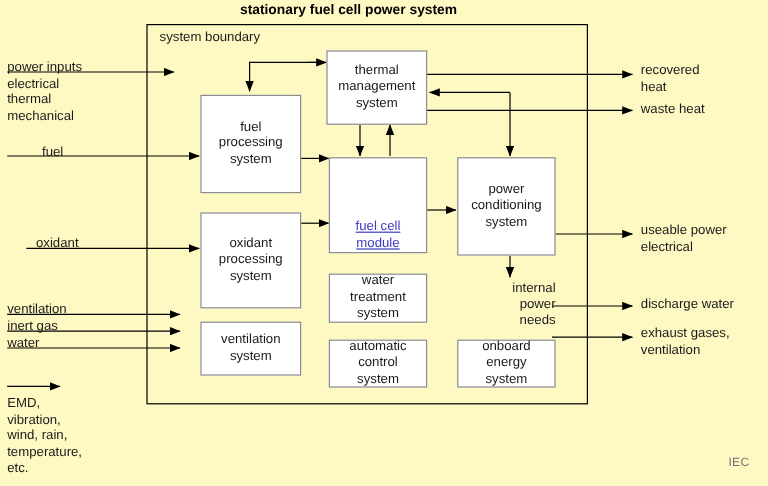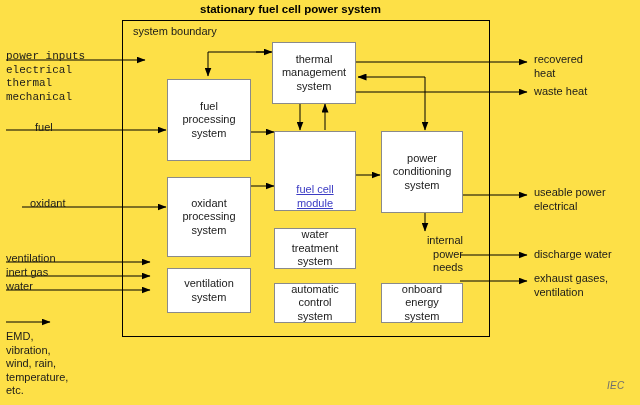--- a/index.html
+++ b/index.html
@@ -4,21 +4,21 @@
 <style>
   html, body {
     margin: 0;
     padding: 0;
     background: #ffffff;
   }
   #canvas {
     position: relative;
     width: 640px;
     height: 405px;
-    background: #fde047;
+    background: #fef9c3;
     font-family: "Liberation Sans", sans-serif;
     overflow: hidden;
   }
   .txt {
     position: absolute;
     font-size: 11px;
     color: #1a1a1a;
     line-height: 13.5px;
     white-space: pre;
   }
@@ -63,21 +63,20 @@
   svg.wires {
     position: absolute;
     left: 0;
     top: 0;
     width: 640px;
     height: 405px;
     pointer-events: none;
   }
   .iec {
     position: absolute;
-    font-style: italic;
     font-size: 10px;
     color: #6f6f6f;
     letter-spacing: 0.3px;
   }
 </style>
 </head>
 <body>
 
 <div id="canvas">
 
@@ -135,21 +134,21 @@
 
       <line x1="462" y1="195" x2="527" y2="195" marker-end="url(#ah)"></line>
 
       <line x1="425" y1="213" x2="425" y2="231" marker-end="url(#ah)"></line>
 
       <line x1="460" y1="255" x2="527" y2="255" marker-end="url(#ah)"></line>
       <line x1="460" y1="281" x2="527" y2="281" marker-end="url(#ah)"></line>
     </g>
   </svg>
 
-  <div class="txt" style="left:6px; top:50px;font-family:Liberation Mono, monospace;">power inputs
+  <div class="txt" style="left:6px; top:50px;">power inputs
 electrical
 thermal
 mechanical</div>
   <div class="txt" style="left:35px; top:121px;">fuel</div>
   <div class="txt" style="left:30px; top:197px;">oxidant</div>
   <div class="txt" style="left:6px; top:252px;">ventilation</div>
   <div class="txt" style="left:6px; top:266px;">inert gas</div>
   <div class="txt" style="left:6px; top:280px;">water</div>
   <div class="txt" style="left:534px; top:53px;">recovered
 heat</div>

